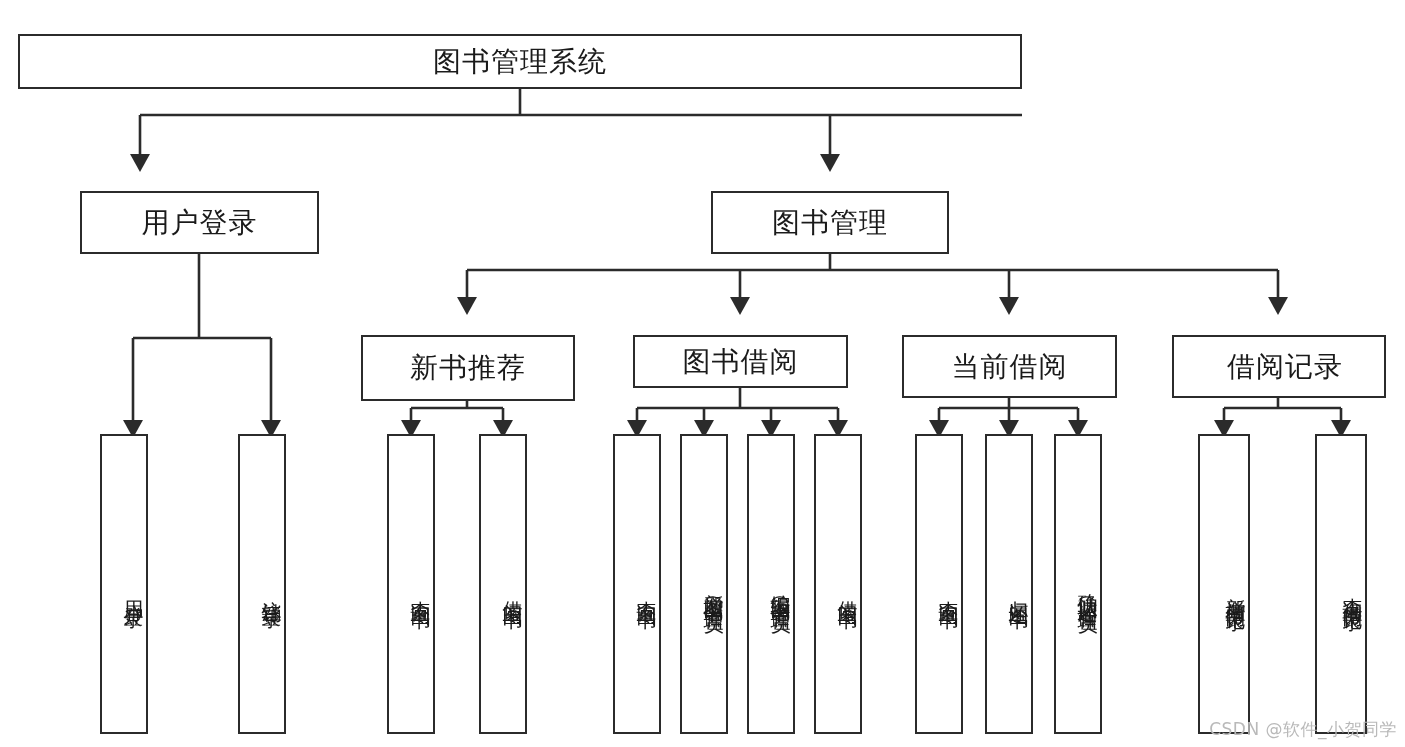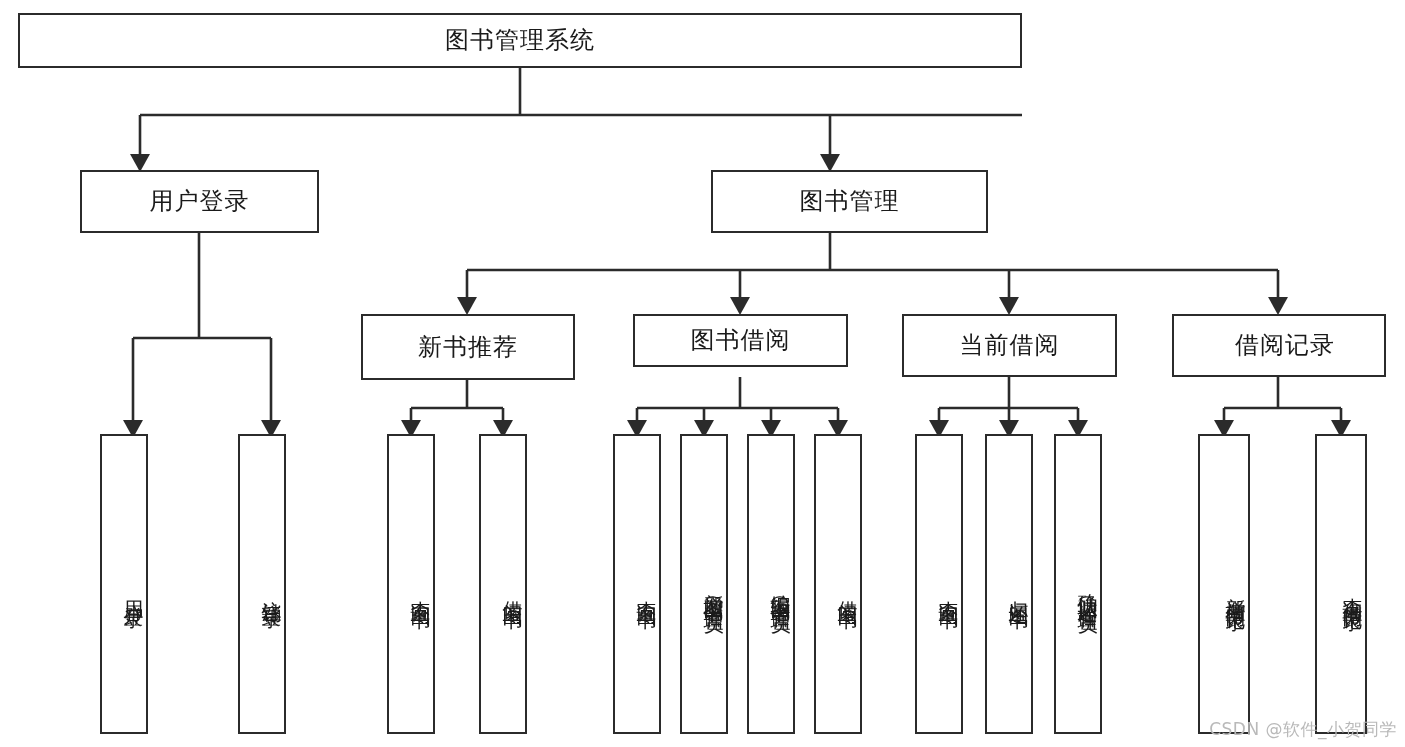--- a/index.html
+++ b/index.html
@@ -29,23 +29,24 @@
     position: absolute;
     box-sizing: border-box;
     border: 2.4px solid #2b2b2b;
     background: #ffffff;
     display: flex;
     align-items: center;
     justify-content: center;
     color: #1a1a1a;
   }
   .node.horiz {
-    font-size: 24px;
+    font-size: 28px;
     letter-spacing: 1px;
     line-height: 1.2;
+    margin-top: 21px;
   }
   .node.vert {
     writing-mode: vertical-rl;
     text-orientation: upright;
     font-size: 20px;
     letter-spacing: 3px;
     padding-top: 14px;
     align-items: flex-start;
     justify-content: center;
     line-height: 1.25;
@@ -123,21 +124,21 @@
   </svg>
 
   <div class="node horiz" style="left:18px; top:13px; width:1004px; height:55px;">
     <span class="label">图书管理系统</span>
   </div>
 
   <div class="node horiz" style="left:80px; top:170px; width:239px; height:63px;">
     <span class="label">用户登录</span>
   </div>
 
-  <div class="node horiz" style="left:711px; top:170px; width:277px; height:63px;">
+  <div class="node horiz" style="left:711px; top:170px; width:238px; height:63px;">
     <span class="label">图书管理</span>
   </div>
 
   <div class="node horiz" style="left:361px; top:314px; width:214px; height:66px;">
     <span class="label">新书推荐</span>
   </div>
 
   <div class="node horiz" style="left:633px; top:314px; width:215px; height:53px;">
     <span class="label">图书借阅</span>
   </div>

